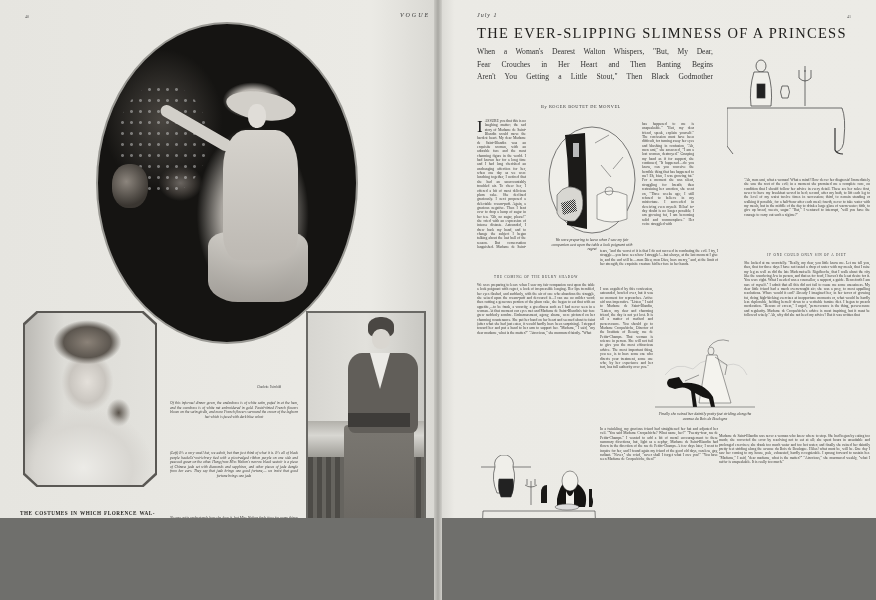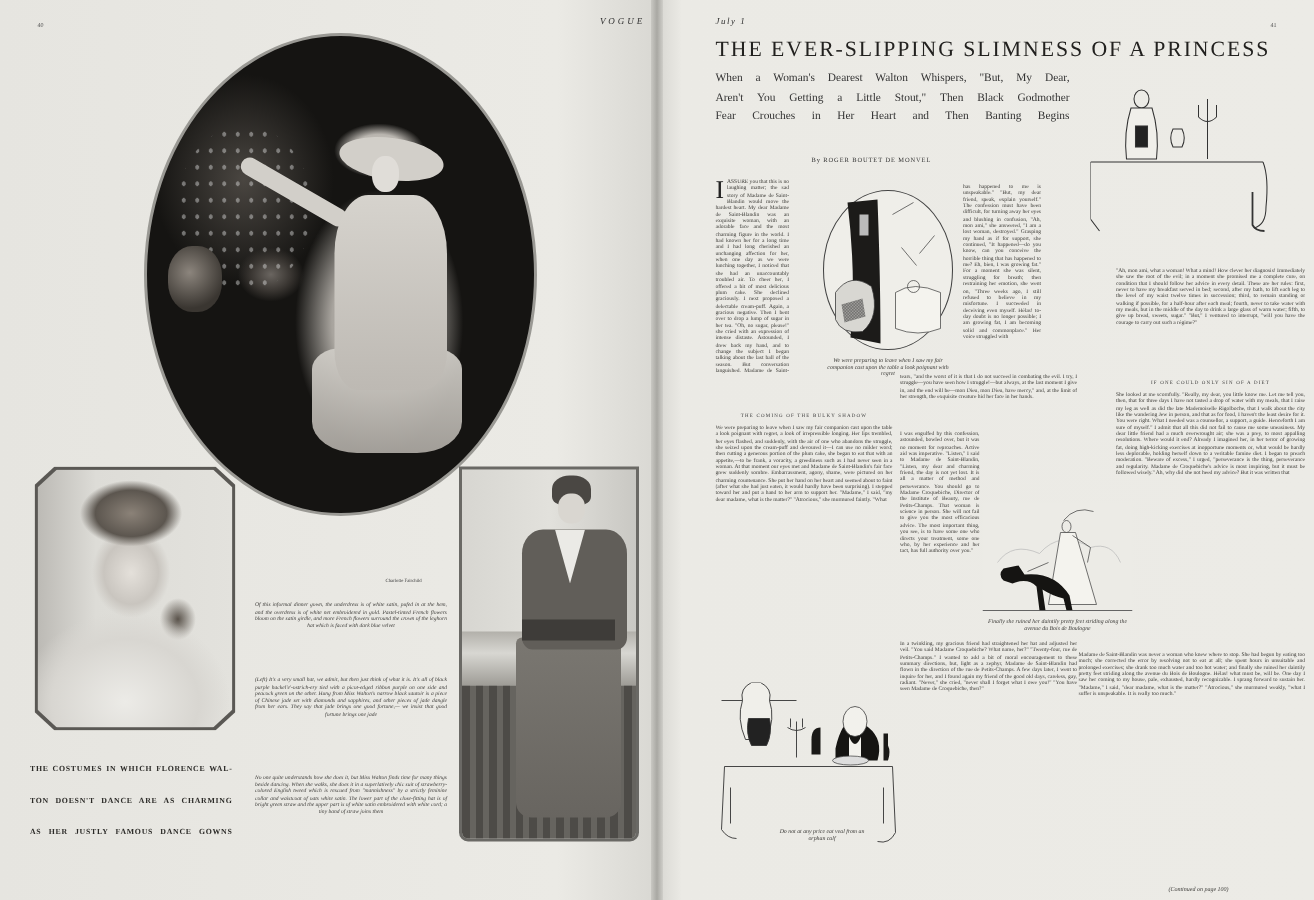--- a/index.html
+++ b/index.html
@@ -1,20 +1,20 @@
 <!DOCTYPE html>
 <html><head>
 <meta charset="utf-8">
 <style>
   * { box-sizing: border-box; margin: 0; padding: 0; }
   html, body { width: 876px; height: 600px; overflow: hidden; background: #6f6f6c; }
   body { position: relative; font-family: "DejaVu Serif", "Liberation Serif", serif; color: #2a2a28; }
 
   .spread { position: absolute; left: 0; top: 0; width: 876px; height: 600px; display: flex; }
-  .page { position: relative; height: 600px; background: #e9e8e3; overflow: hidden; }
+  .page { position: relative; height: 518px; background: #e9e8e3; overflow: hidden; }
   .page.left { width: 437px; background: linear-gradient(90deg, #e6e5e0 0%, #ebeae5 85%, #d9d8d3 100%); }
   .page.right { width: 439px; background: linear-gradient(90deg, #d6d5d0 0%, #ebeae5 4%, #ecebe6 100%); }
   .gutter { position: absolute; left: 434px; top: 0; width: 8px; height: 600px; background: linear-gradient(90deg, #c9c8c3, #a9a8a3 50%, #cfcec9); z-index: 5; }
 
   .folio { position: absolute; top: 14px; font-size: 4px; color: #555; font-family: "Liberation Serif", serif; }
   .running-head { position: absolute; top: 12px; font-size: 6px; letter-spacing: 2px; font-style: italic; color: #333; font-family: "Liberation Serif", serif; }
 
   
   .oval-photo { position: absolute; left: 96px; top: 22px; width: 262px; height: 322px; border-radius: 50%; border: 2px solid #9a9994;
     background:
@@ -129,22 +129,22 @@
   </div>
 
   <div class="page right">
     <div class="running-head" style="left:40px; letter-spacing:1px;">July 1</div>
     <div class="folio" style="left:410px;">41</div>
 
     <div class="main-title">THE EVER-SLIPPING SLIMNESS OF A PRINCESS</div>
 
     <div class="subhead">
       <div>When a Woman's Dearest Walton Whispers, "But, My Dear,</div>
+      <div>Fear Crouches in Her Heart and Then Banting Begins</div>
       <div>Aren't You Getting a Little Stout," Then Black Godmother</div>
-      <div>Fear Crouches in Her Heart and Then Banting Begins</div>
     </div>
 
     <div class="byline">By ROGER BOUTET DE MONVEL</div>
 
     <div class="illus-box" style="left:290px; top:58px; width:145px; height:110px;">
       <svg width="145" height="110" viewBox="0 0 145 110">
         <g stroke="#333" fill="none" stroke-width=".7">
           <ellipse cx="34" cy="8" rx="5" ry="6"></ellipse>
           <path d="M27 14 Q22 30 24 48 L44 48 Q46 30 41 14 Z" fill="#f0efea"></path>
           <rect x="30" y="26" width="8" height="14" fill="#222"></rect>

